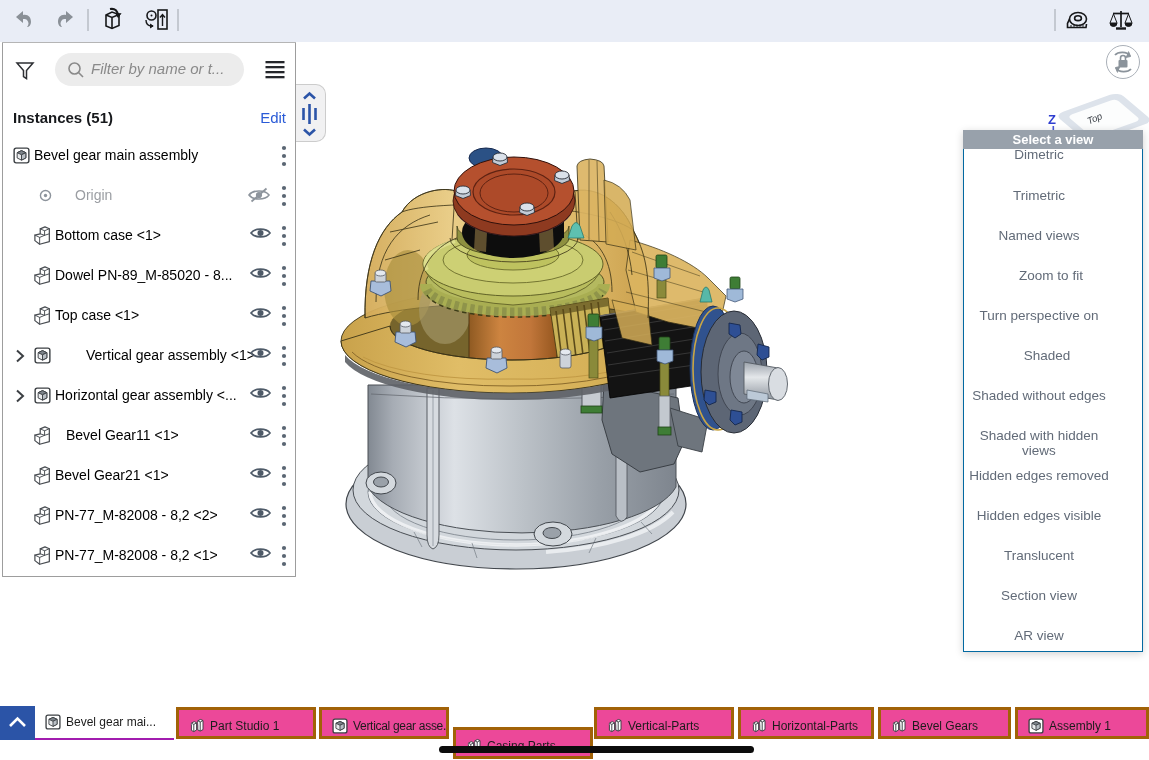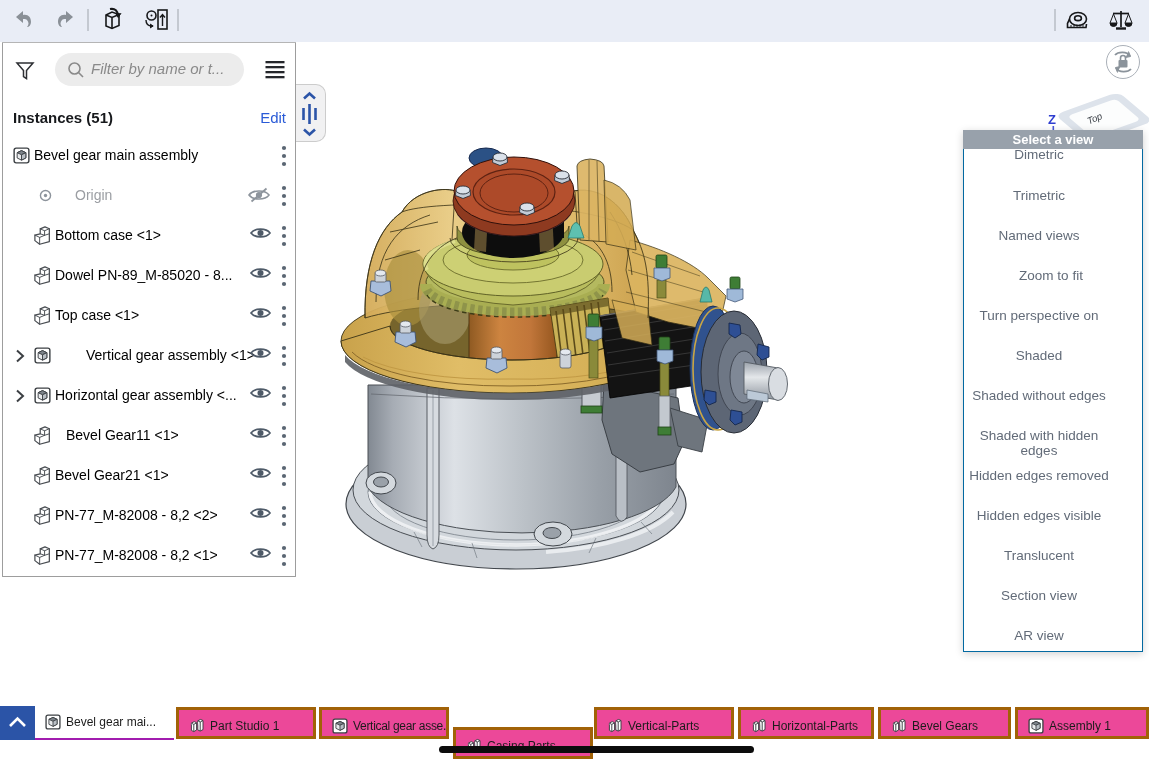--- a/index.html
+++ b/index.html
@@ -551,23 +551,23 @@
     </svg>
   </div>
 
   <div id="menu" class="abs">
     <div class="hdr">Select a view</div>
     <div class="it" style="top:16px;">Dimetric</div>
     <div class="it" style="top:57px;">Trimetric</div>
     <div class="it" style="top:97px;">Named views</div>
     <div class="it" style="top:137px;padding-left:24px;">Zoom to fit</div>
     <div class="it" style="top:177px;">Turn perspective on</div>
-    <div class="it" style="top:217px;">Shaded</div>
+    <div class="it" style="top:217px;margin-left:8px;">Shaded</div>
     <div class="it" style="top:257px;">Shaded without edges</div>
-    <div class="it" style="top:297px;">Shaded with hidden edges</div>
+    <div class="it" style="top:297px;">Shaded with hidden views</div>
     <div class="it" style="top:337px;">Hidden edges removed</div>
     <div class="it" style="top:377px;">Hidden edges visible</div>
     <div class="it" style="top:417px;">Translucent</div>
     <div class="it" style="top:457px;">Section view</div>
     <div class="it" style="top:497px;">AR view</div>
   </div>
 
   <div id="tabbar" class="abs">
     <div id="bluebtn" class="abs">
       <svg width="35" height="34" viewBox="0 0 35 34">

